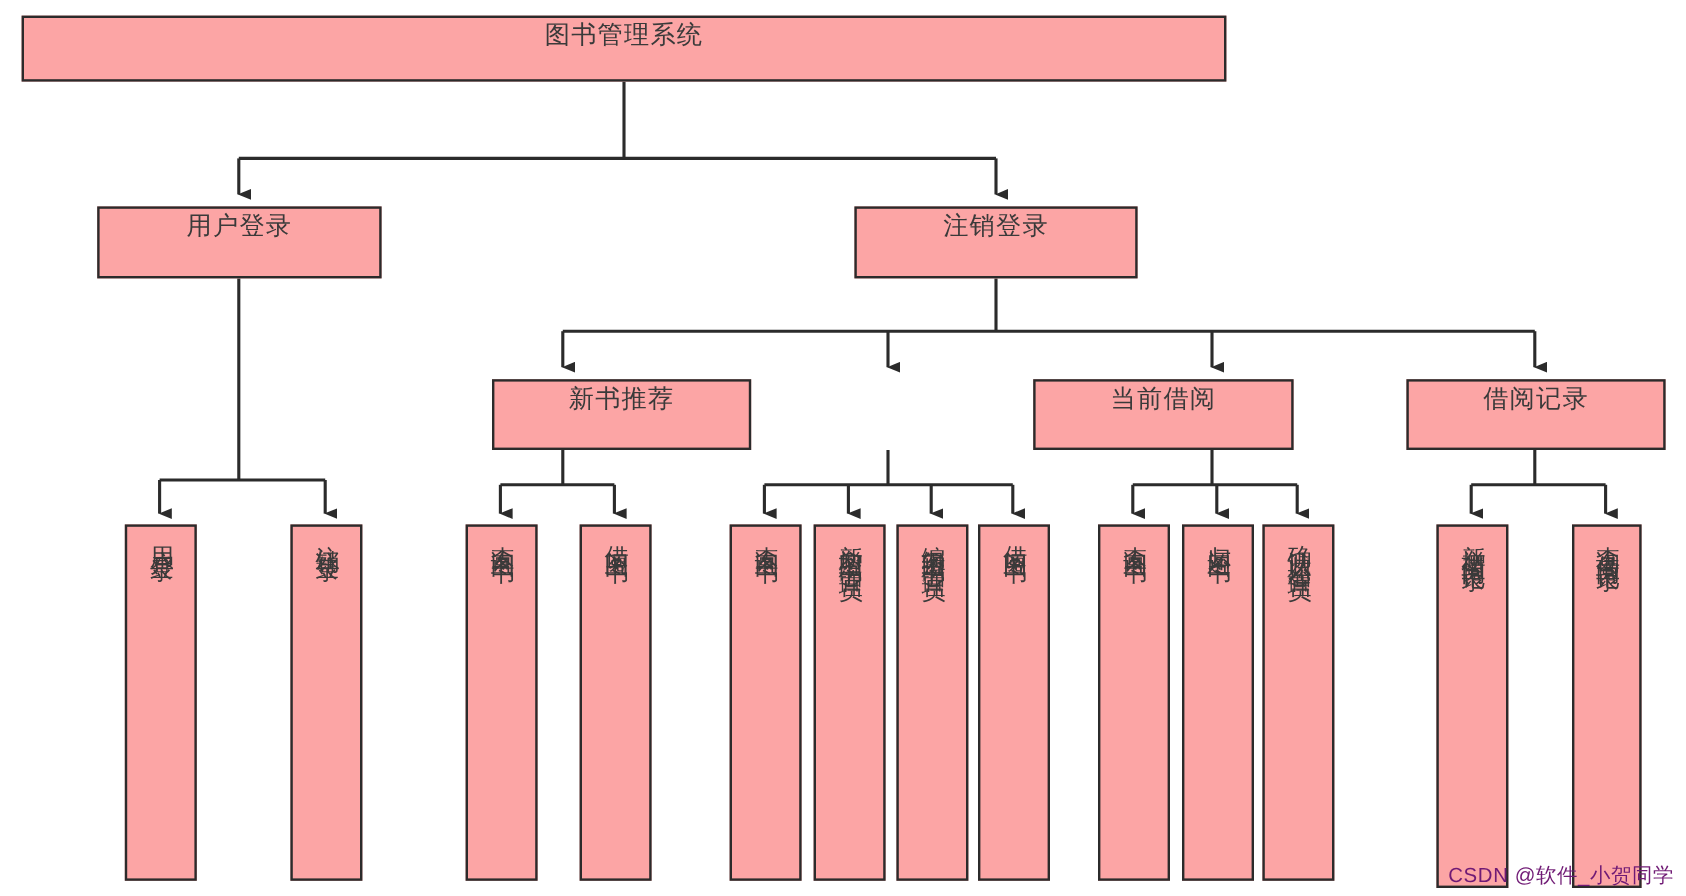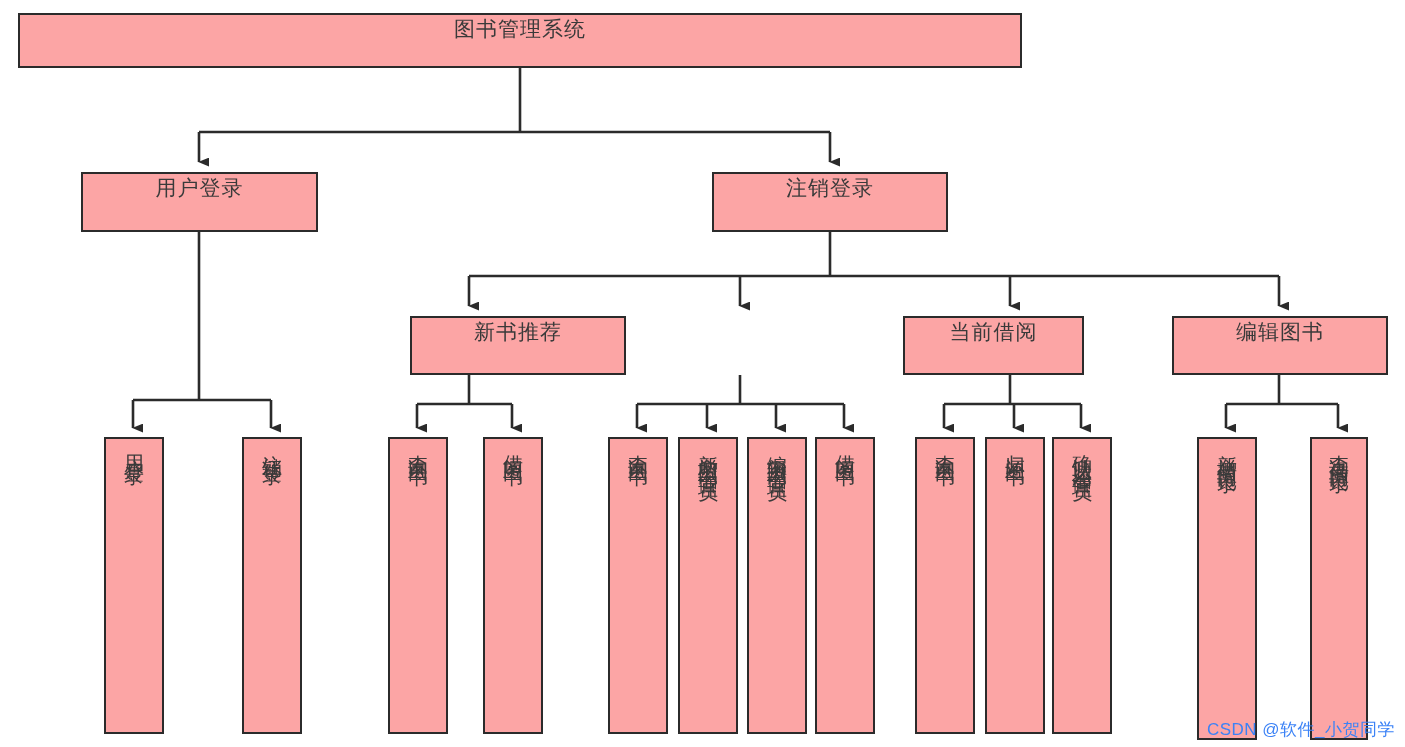--- a/index.html
+++ b/index.html
@@ -36,21 +36,21 @@
     line-height:1.05;
     letter-spacing:4px;
   }
   .node.h .htext{white-space:nowrap;}
 
   .watermark{
     position:absolute;
     right:10px;
     bottom:6px;
     font-size:17px;
-    color:#3b82f6;
+    color:#701a75;
     letter-spacing:0.5px;
     z-index:5;
     white-space:nowrap;
     margin-top:30px;
   }
 </style>
 </head>
 <body>
 
 <div id="canvas">
@@ -115,26 +115,26 @@
 
   <div class="node h" style="left:712px;top:172px;width:236px;height:60px;">
     <span class="htext">注销登录</span>
   </div>
 
   <div class="node h" style="left:362px;top:316px;width:216px;height:59px;margin-left:48px;">
     <span class="htext">新书推荐</span>
   </div>
 
 
-  <div class="node h" style="left:903px;top:316px;width:181px;height:59px;">
+  <div class="node h" style="left:861px;top:316px;width:217px;height:59px;">
     <span class="htext">当前借阅</span>
   </div>
 
   <div class="node h" style="left:1172px;top:316px;width:216px;height:59px;">
-    <span class="htext">编辑图书</span>
+    <span class="htext">借阅记录</span>
   </div>
 
   <div class="node v" style="left:104px;top:437px;width:60px;height:297px;">
     <span class="vtext">用户登录</span>
   </div>
 
   <div class="node v" style="left:242px;top:437px;width:60px;height:297px;">
     <span class="vtext">注销登录</span>
   </div>
 

